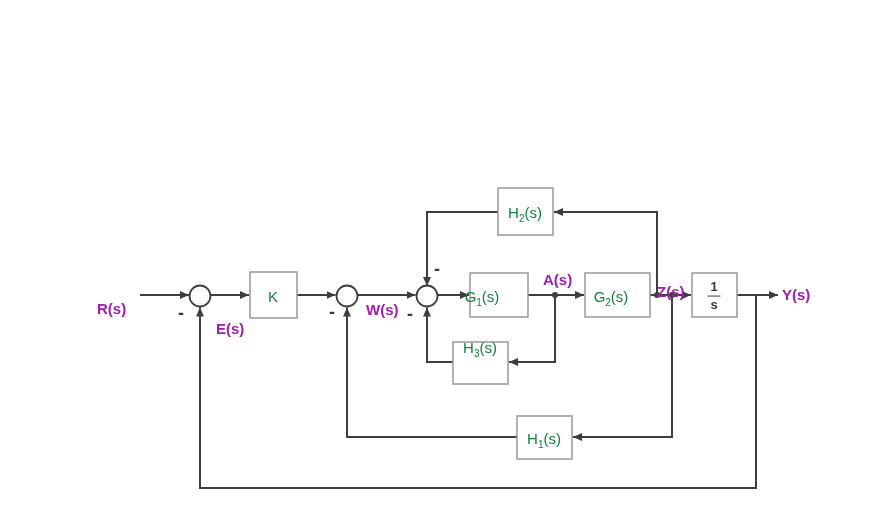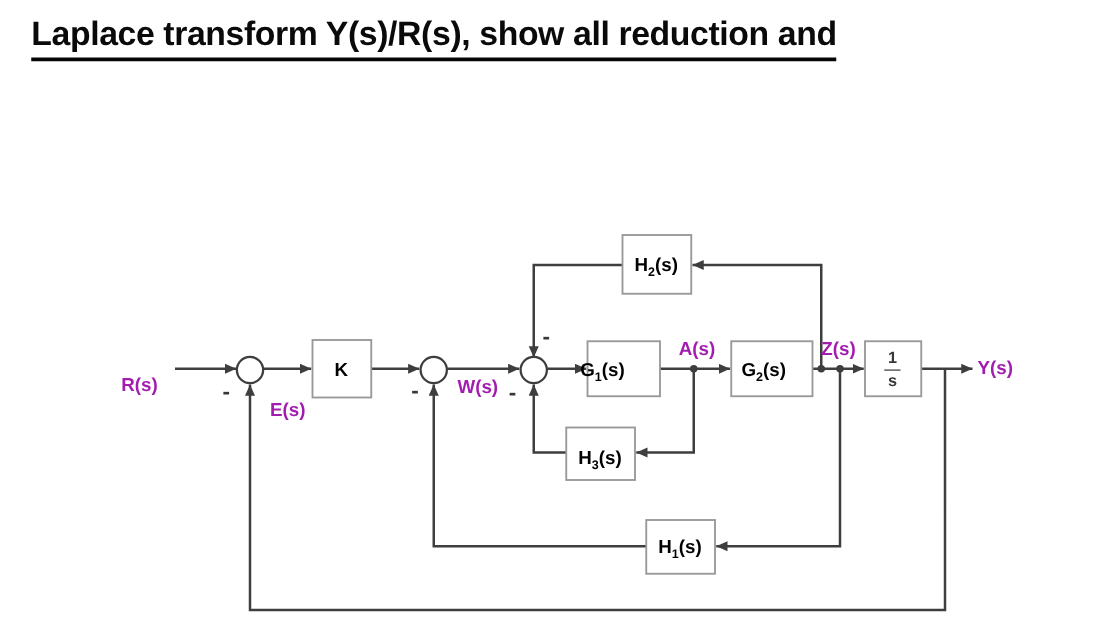--- a/index.html
+++ b/index.html
@@ -5,37 +5,36 @@
   html,body{margin:0;padding:0;background:#ffffff;}
   .stage{position:relative;width:886px;height:513px;background:#fff;overflow:hidden;
          font-family:"Liberation Sans",sans-serif;}
   
   .title{position:absolute;left:25px;top:12px;}
   .title-line{display:table;font-size:27px;font-weight:700;color:#0a0a0a;
               letter-spacing:-0.3px;padding-bottom:3px;border-bottom:3.5px solid #050505;
               margin-bottom:9px;white-space:nowrap;}
   
   .sig{position:absolute;font-size:15px;font-weight:700;color:#a21caf;white-space:nowrap;line-height:1;}
-  .blk-lbl{position:absolute;transform:translate(-50%,-50%);font-size:15px;font-weight:700;
-           color:#000000;white-space:nowrap;line-height:1;}
+  .blk-lbl{position:absolute;transform:translate(-50%,-50%);font-size:15px;font-weight:400;
+           color:#15803d;white-space:nowrap;line-height:1;}
   .blk-lbl sub{font-size:10px;line-height:0;}
   .minus{position:absolute;font-size:18px;font-weight:700;color:#383838;line-height:1;}
   .frac{position:absolute;transform:translate(-50%,-50%);display:flex;flex-direction:column;
         align-items:center;font-size:13px;font-weight:700;color:#383838;line-height:1.15;}
   .frac .num{border-bottom:1.6px solid #3e3e3e;padding:0 3px 1px 3px;}
   .frac .den{padding-top:1px;}
   svg{position:absolute;left:0;top:0;}
 </style>
 </head>
 <body>
 
 <div class="stage">
 
   <div class="title">
-    <div class="title-line">Laplace transform Y(s)/R(s), show all reduction and</div>
   </div>
 
   <svg width="886" height="513" viewBox="0 0 886 513">
     <defs>
       <marker id="arr" markerWidth="10" markerHeight="9" refX="9" refY="4" orient="auto" markerUnits="userSpaceOnUse">
         <path d="M0,0 L9,4 L0,8 Z" fill="#3e3e3e"></path>
       </marker>
     </defs>
 
     <g stroke="#3e3e3e" stroke-width="2" fill="none">
@@ -79,32 +78,32 @@
       <rect x="498" y="188" width="55" height="47"></rect>
       <rect x="453" y="342" width="55" height="42"></rect>
       <rect x="517" y="416" width="55" height="43"></rect>
     </g>
   </svg>
 
   <div class="sig" style="left:97px;top:301px">R(s)</div>
   <div class="sig" style="left:216px;top:321px">E(s)</div>
   <div class="sig" style="left:366px;top:302px">W(s)</div>
   <div class="sig" style="left:543px;top:272px">A(s)</div>
-  <div class="sig" style="left:657px;top:272px">Z(s)</div>
+  <div class="sig" style="left:657px;top:284px">Z(s)</div>
   <div class="sig" style="left:782px;top:287px">Y(s)</div>
 
   <div class="blk-lbl" style="left:273px;top:296px">K</div>
 
   <div class="blk-lbl" style="left:482px;top:296px"><span>G</span><sub>1</sub><span>(s)</span></div>
 
   <div class="blk-lbl" style="left:611px;top:296px"><span>G</span><sub>2</sub><span>(s)</span></div>
 
   <div class="blk-lbl" style="left:525px;top:212px"><span>H</span><sub>2</sub><span>(s)</span></div>
 
-  <div class="blk-lbl" style="left:480px;top:367px"><span>H</span><sub>3</sub><span>(s)</span></div>
+  <div class="blk-lbl" style="left:480px;top:347px"><span>H</span><sub>3</sub><span>(s)</span></div>
 
   <div class="blk-lbl" style="left:544px;top:438px"><span>H</span><sub>1</sub><span>(s)</span></div>
 
   <div class="frac" style="left:714px;top:296px">
     <span class="num">1</span>
     <span class="den">s</span>
   </div>
 
   <div class="minus" style="left:178px;top:304px">-</div>
   <div class="minus" style="left:329px;top:303px">-</div>

